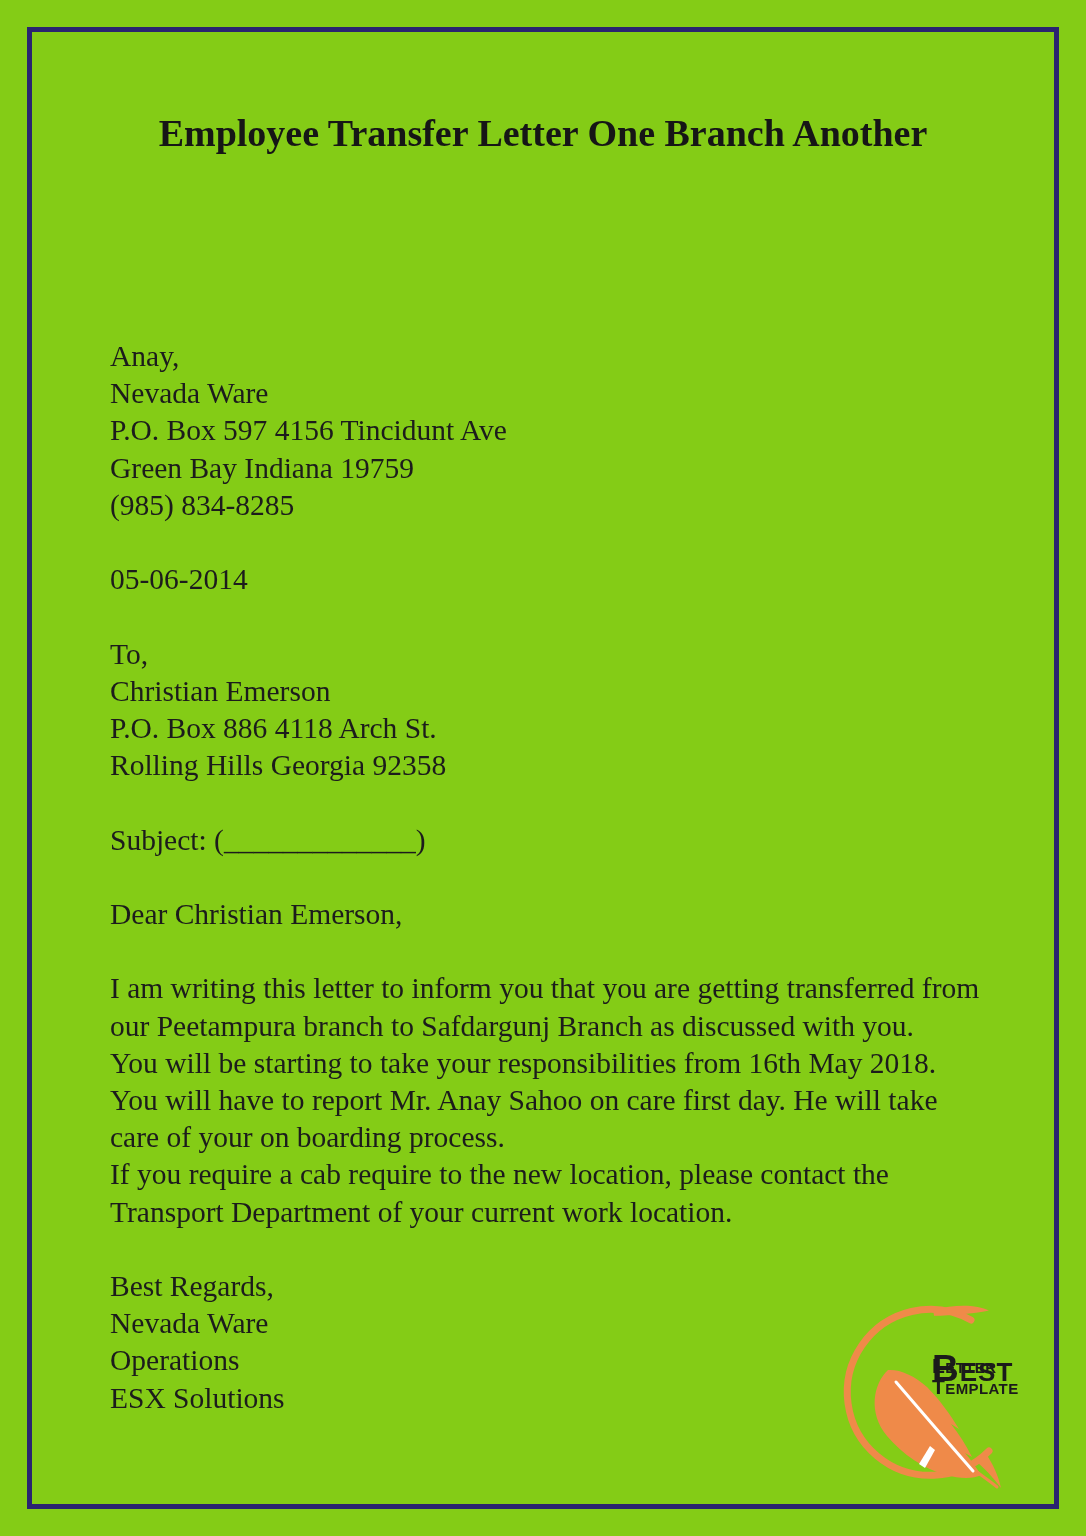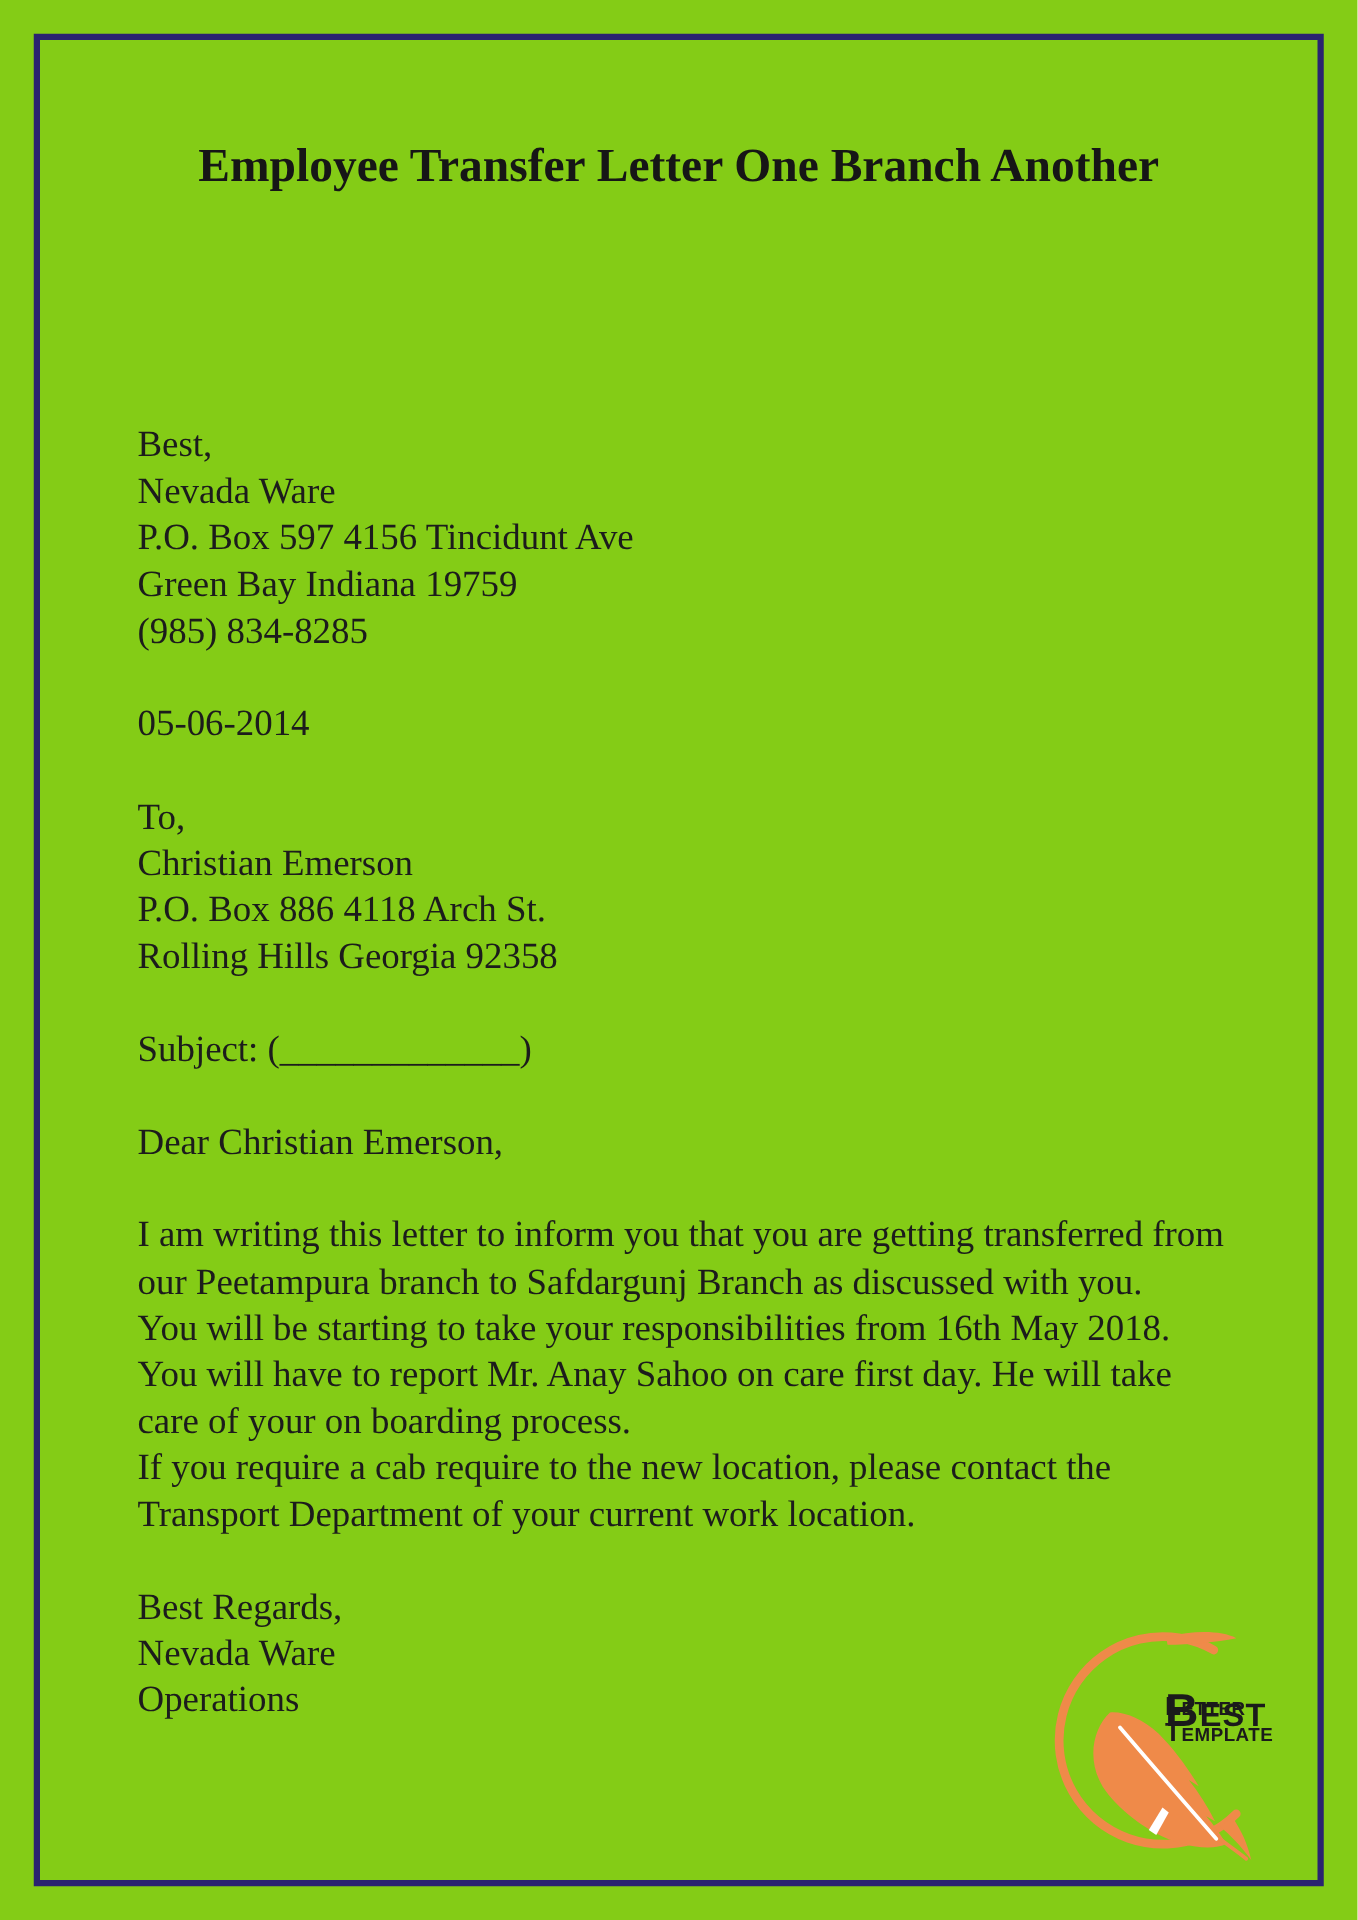--- a/index.html
+++ b/index.html
@@ -45,21 +45,21 @@
 </head>
 <body>
 
 <div class="page">
   <div class="frame"></div>
 
   <h1 class="title">Employee Transfer Letter One Branch Another</h1>
 
   <div class="content">
     <div class="block">
-      <div class="line">Best,</div>
+      <div class="line">Anay,</div>
       <div class="line">Nevada Ware</div>
       <div class="line">P.O. Box 597 4156 Tincidunt Ave</div>
       <div class="line">Green Bay Indiana 19759</div>
       <div class="line">(985) 834-8285</div>
     </div>
 
     <div class="gap"></div>
 
     <div class="line">05-06-2014</div>
 
@@ -91,20 +91,21 @@
       <div class="line">If you require a cab require to the new location, please contact the</div>
       <div class="line">Transport Department of your current work location.</div>
     </div>
 
     <div class="gap"></div>
 
     <div class="block">
       <div class="line">Best Regards,</div>
       <div class="line">Nevada Ware</div>
       <div class="line">Operations</div>
+      <div class="line">ESX Solutions</div>
     </div>
   </div>
 
   <div class="logo">
     <svg class="logo-art" viewBox="0 0 225 222" xmlns="http://www.w3.org/2000/svg" aria-hidden="true">
 
       <path class="stroke-accent" stroke-width="7" stroke-linecap="round" d="M 131 37 A 83 83 0 1 0 149 168"></path>
 
       <path class="fill-accent" d="M 93 26.6 C 116 21, 137 21.5, 149 27.5 C 133 30.8, 112 32.6, 94 32.8 Z"></path>
 

